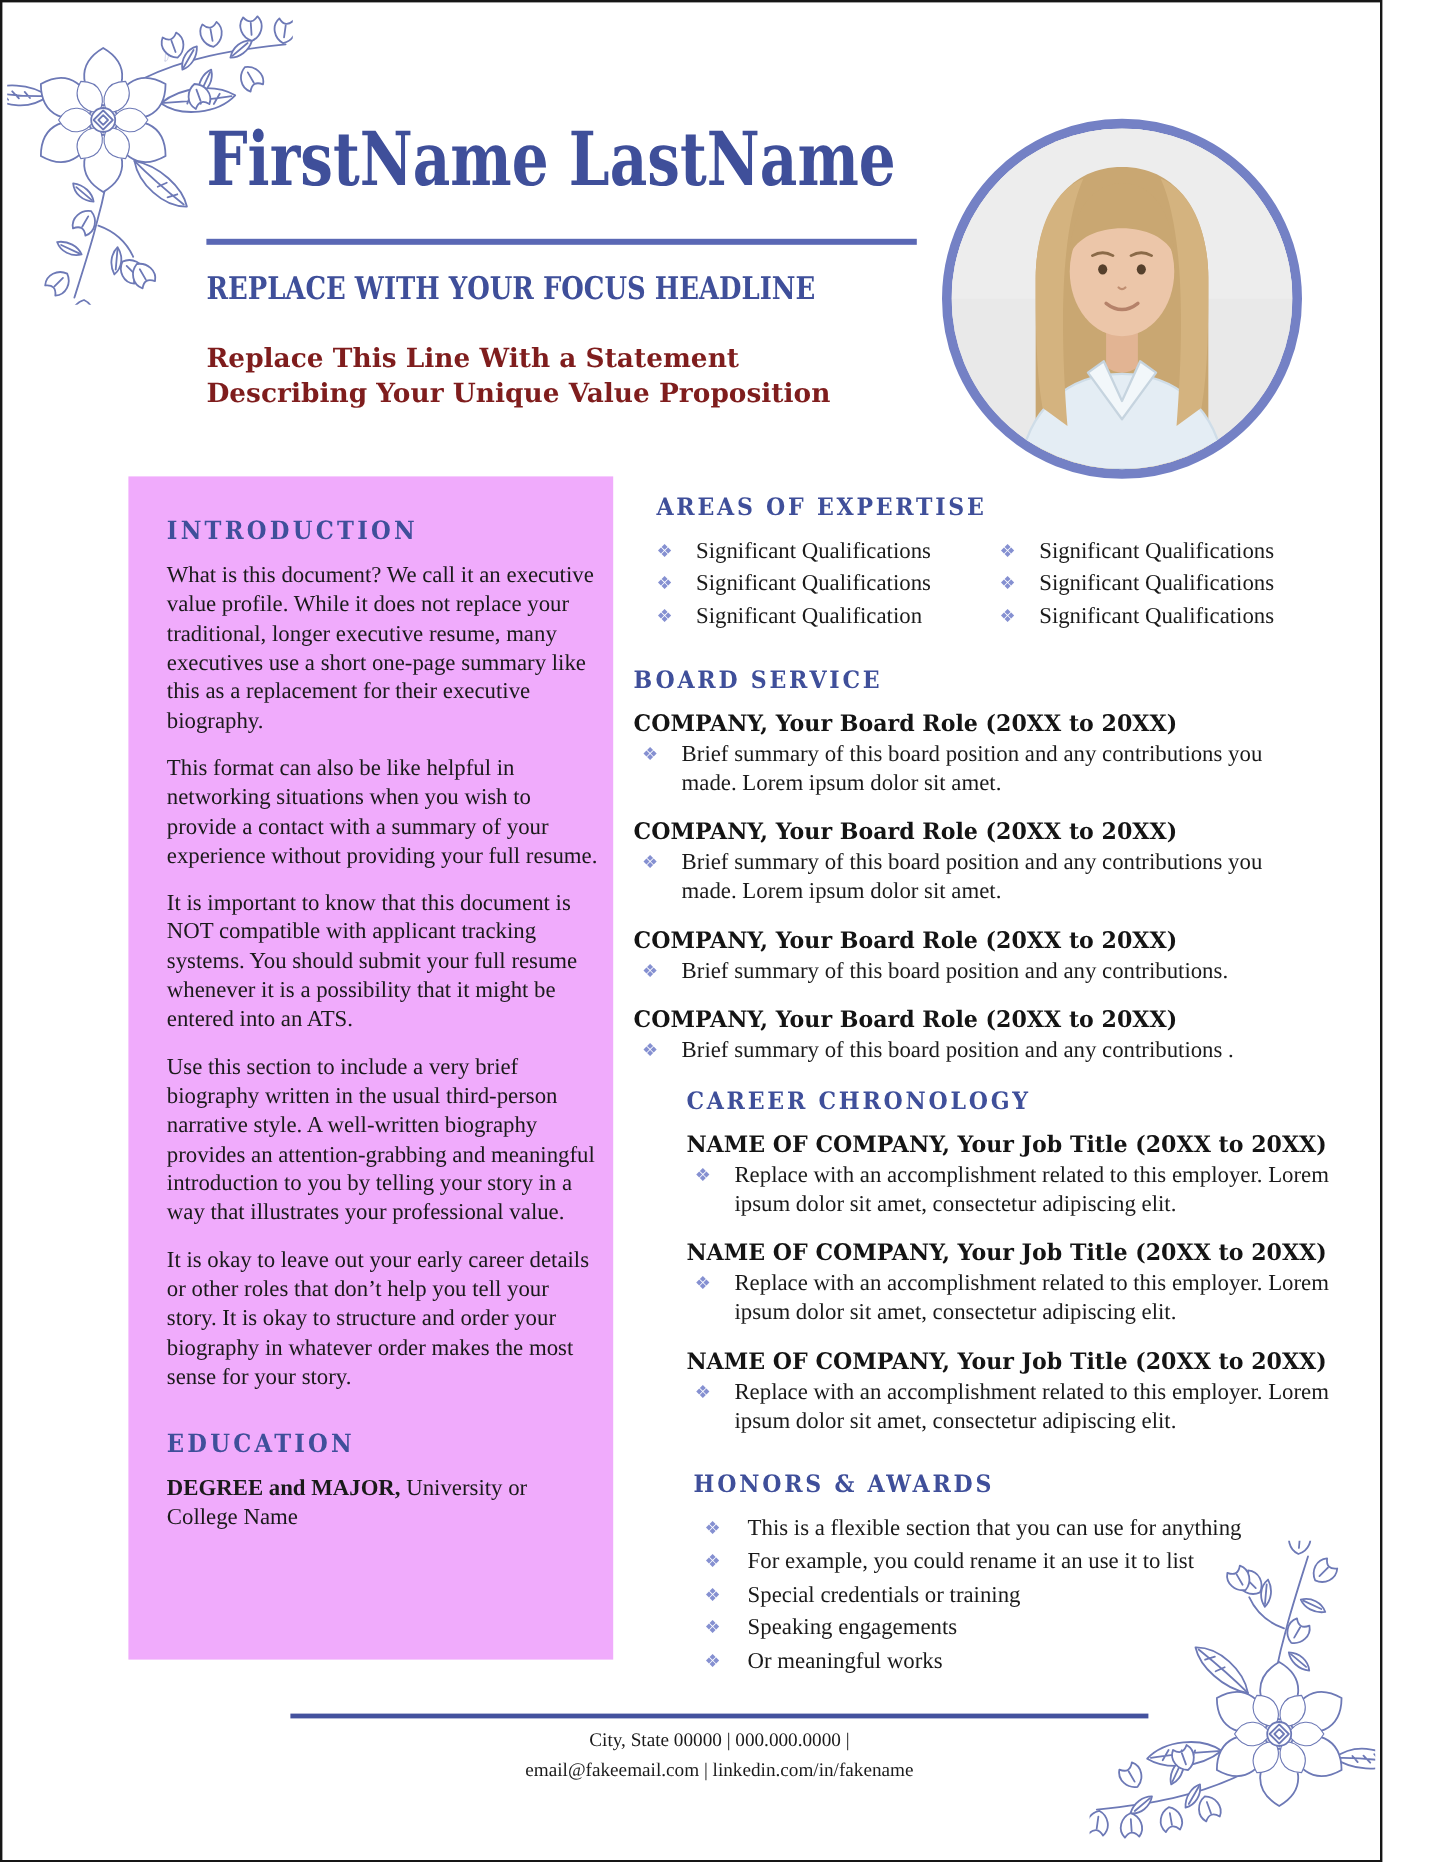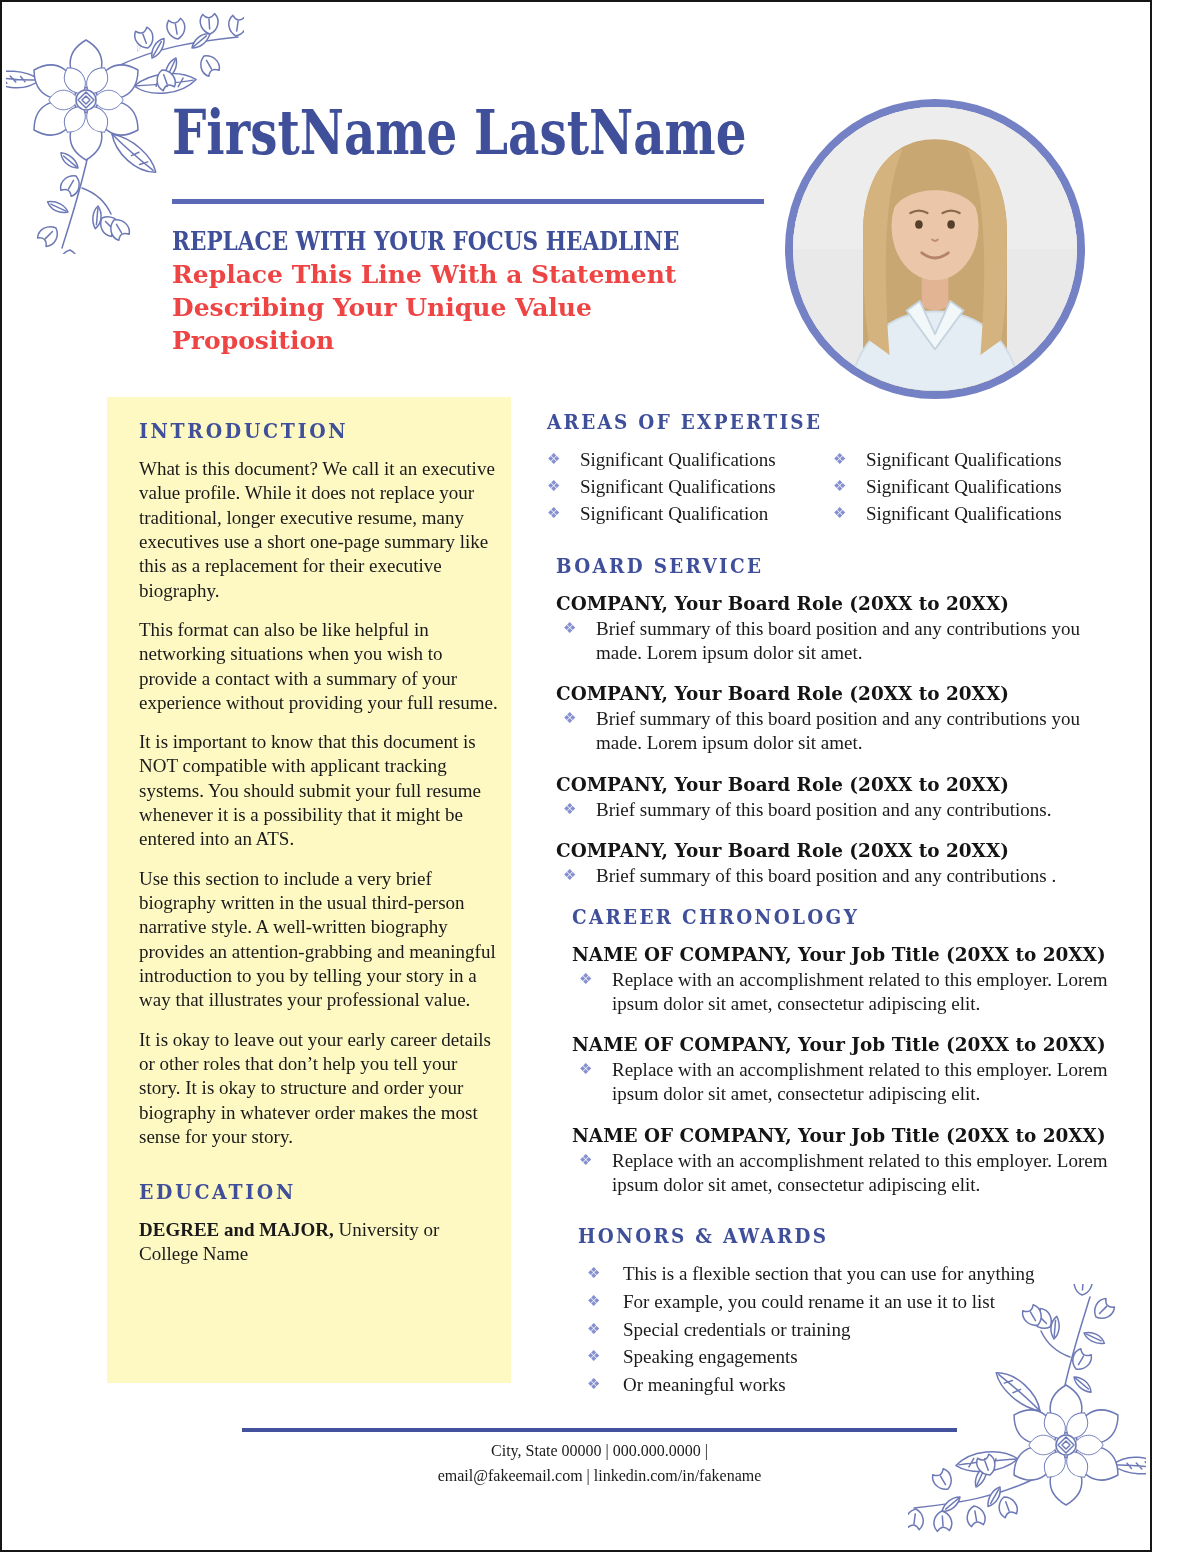--- a/index.html
+++ b/index.html
@@ -18,46 +18,46 @@
     font-family:"DejaVu Serif", serif; font-weight:bold; font-size:62px;
     transform:scaleX(0.78); transform-origin:left top; white-space:nowrap;
   }
   .divider{position:absolute; left:170px; top:197px; width:592px; height:5px; background:#5a68b5;}
   .headline{
     position:absolute; left:170px; top:224px; color:#3f4f9a;
     font-family:"DejaVu Serif", serif; font-weight:bold; font-size:26px;
     transform:scaleX(0.83); transform-origin:left top; white-space:nowrap;
   }
   .value-statement{
-    position:absolute; left:170px; top:256px; width:545px; color:#ef4444;
-    font-family:"DejaVu Serif", serif; font-weight:bold; font-size:25px; line-height:1.32;
+    position:absolute; left:170px; top:283px; width:545px; color:#7f1d1d;
+    font-family:"DejaVu Serif", serif; font-weight:bold; font-size:22px; line-height:1.32;
   }
   .photo{
     position:absolute; left:783px; top:97px; width:284px; height:284px;
     border-radius:50%; border:8px solid #7481c5; overflow:hidden; background:#e9e9e9;
   }
   .photo svg{display:block;width:100%;height:100%;}
   
   .sidebar{
     position:absolute; left:105px; top:395px; width:404px; height:986px;
-    background:#fef9c3; padding:21px 12px 0 32px; box-sizing:border-box;
+    background:#f0abfc; padding:32px 12px 0 32px; box-sizing:border-box;
   }
   .side-heading{
     font-family:"DejaVu Serif", serif; font-weight:bold; font-size:21px;
     letter-spacing:3px; color:#3f4f9a; margin:0 0 14px 0;
     transform:scaleX(0.9); transform-origin:left; white-space:nowrap;
   }
   .side-heading.edu{margin-top:30px;}
   .sidebar p{font-size:19px; line-height:1.28; margin:0 0 15px 0;}
   .edu-line{font-size:19px; line-height:1.28;}
   .edu-line .bold{font-weight:bold;text-align:right;}
   
   .section{position:absolute;}
   .sec-expertise{left:545px; top:408px; width:572px;}
-  .sec-board{left:554px; top:552px; width:560px;}
+  .sec-board{left:526px; top:552px; width:560px;}
   .sec-career{left:570px; top:903px; width:560px;}
   .sec-honors{left:576px; top:1222px; width:560px;}
   .section-heading{
     font-family:"DejaVu Serif", serif; font-weight:bold; font-size:20px;
     letter-spacing:2.5px; color:#3f4f9a; margin:0 0 14px 0;
     transform:scaleX(0.92); transform-origin:left; white-space:nowrap;
   }
   .diamond{
     color:#8590d1; font-family:"DejaVu Sans", sans-serif; font-size:15px;
     flex:none; line-height:1.55;

